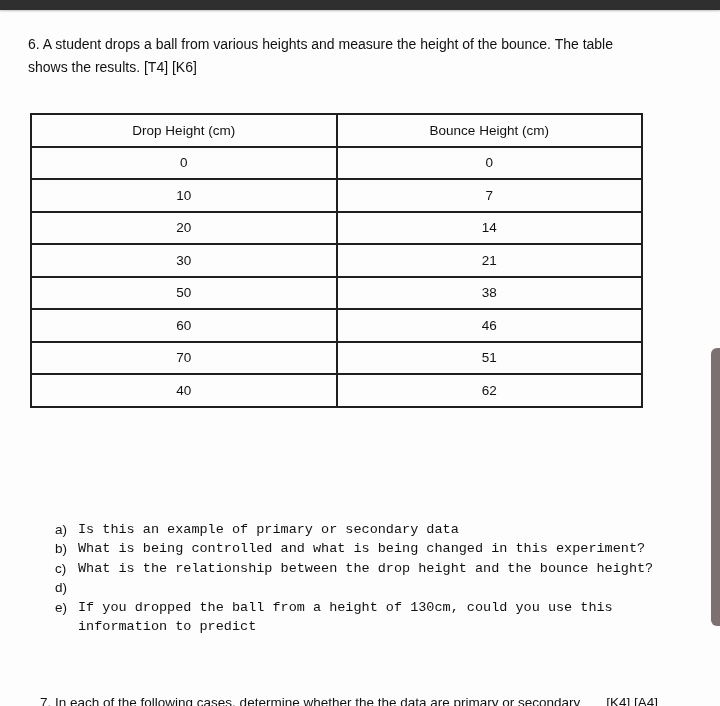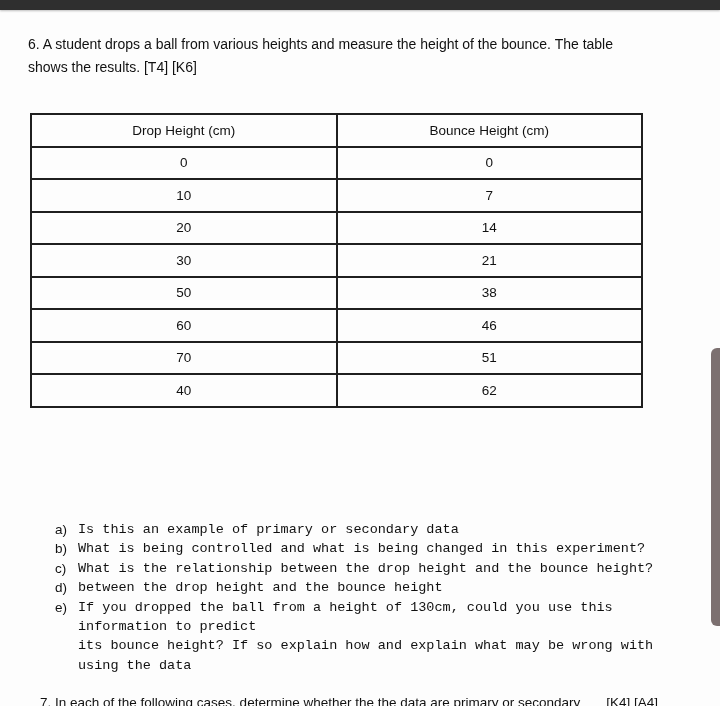--- a/index.html
+++ b/index.html
@@ -120,28 +120,26 @@
   </div>
   <div class="sq">
     <span class="sq-label">c)</span>
     <span class="sq-lines">
         <span class="ln">What is the relationship between the drop height and the bounce height?</span>
       </span>
   </div>
   <div class="sq">
     <span class="sq-label">d)</span>
     <span class="sq-lines">
-      <span class="ln">between the drop height and the bounce height</span>
     </span>
   </div>
   <div class="sq">
     <span class="sq-label">e)</span>
     <span class="sq-lines">
       <span class="ln">If you dropped the ball from a height of 130cm, could you use this information to predict</span>
-      <span class="ln">its bounce height? If so explain how and explain what may be wrong with using the data</span>
     </span>
   </div>
 </div>
 
 <div class="question7">
   <span>7. In each of the following cases, determine whether the the data are primary or secondary</span><span class="q7-tags">[K4] [A4]</span>
 </div>
 
 <div class="scrollbar-thumb"></div>
 

